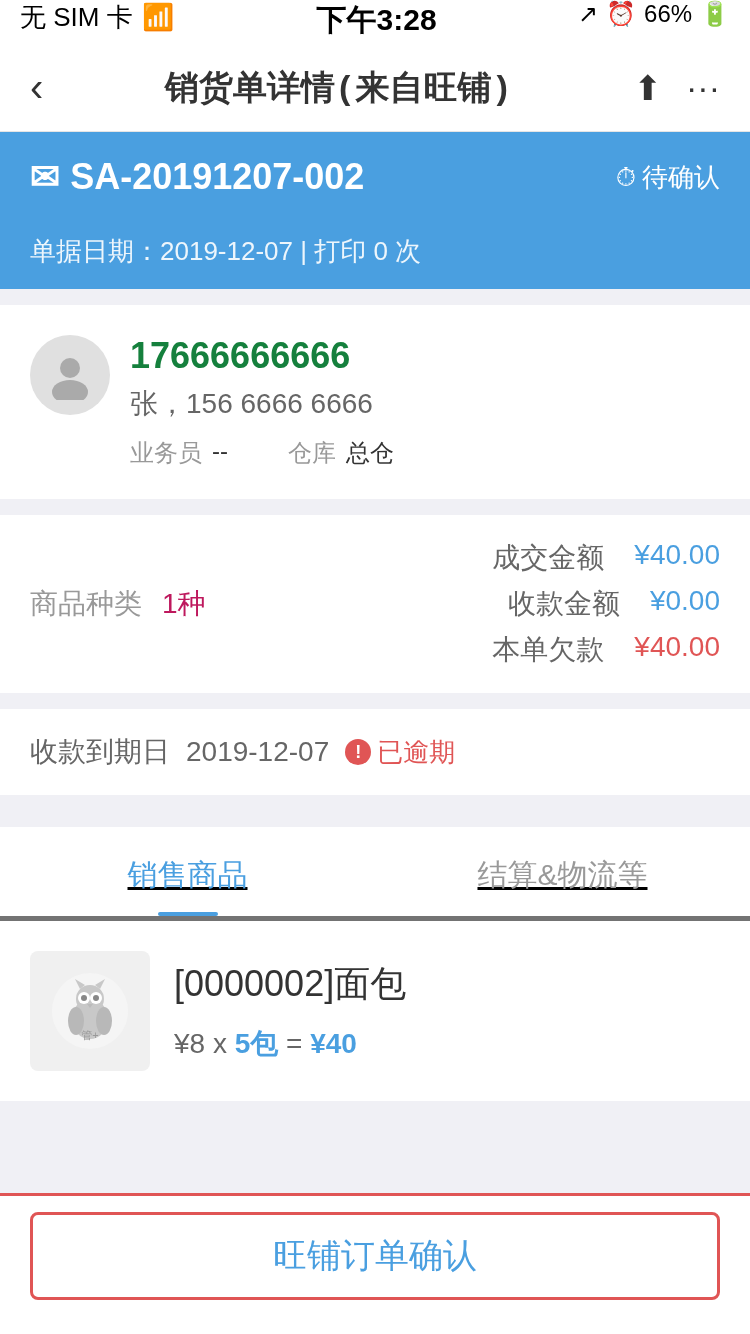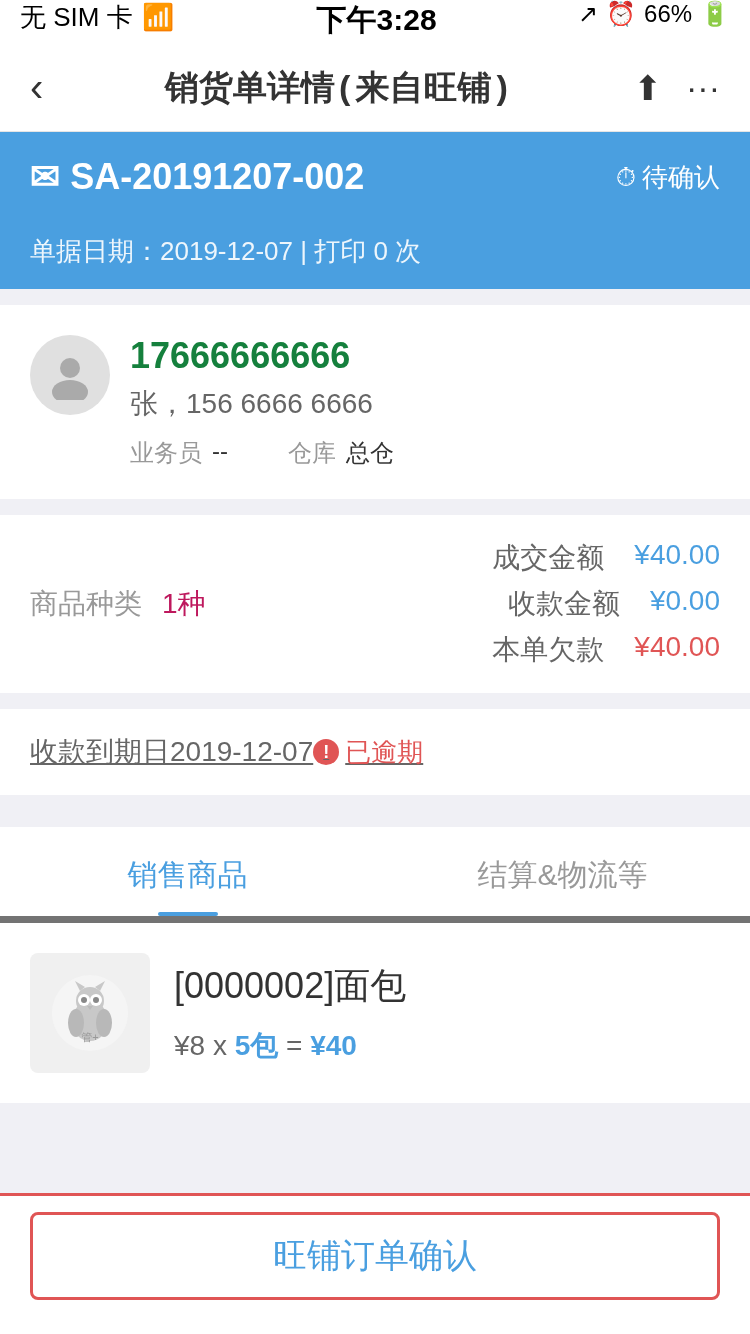--- a/index.html
+++ b/index.html
@@ -164,22 +164,21 @@
 
     
     .due-date-section {
       background: #fff;
       margin-top: 16px;
       padding: 24px 30px;
       font-size: 28px;
       color: #666;
       display: flex;
       align-items: center;
-      gap: 0;
-      text-decoration: underline;
+      gap: 16px;
     }
     .overdue-badge {
       display: inline-flex;
       align-items: center;
       gap: 6px;
       color: #e05555;
       font-size: 26px;
     }
     .overdue-dot {
       width: 26px;
@@ -194,21 +193,22 @@
       font-weight: 700;
     }
 
     
     .tabs-section {
       background: #fff;
       margin-top: 16px;
     }
     .tabs-header {
       display: flex;
-      border-bottom: 7px solid #737373;
+      border-bottom: 5px solid #737373;
+      text-decoration: underline;
     }
     .tab-item {
       flex: 1;
       text-align: center;
       padding: 28px 0 20px;
       font-size: 30px;
       color: #999;
       position: relative;
       cursor: pointer;
     }

